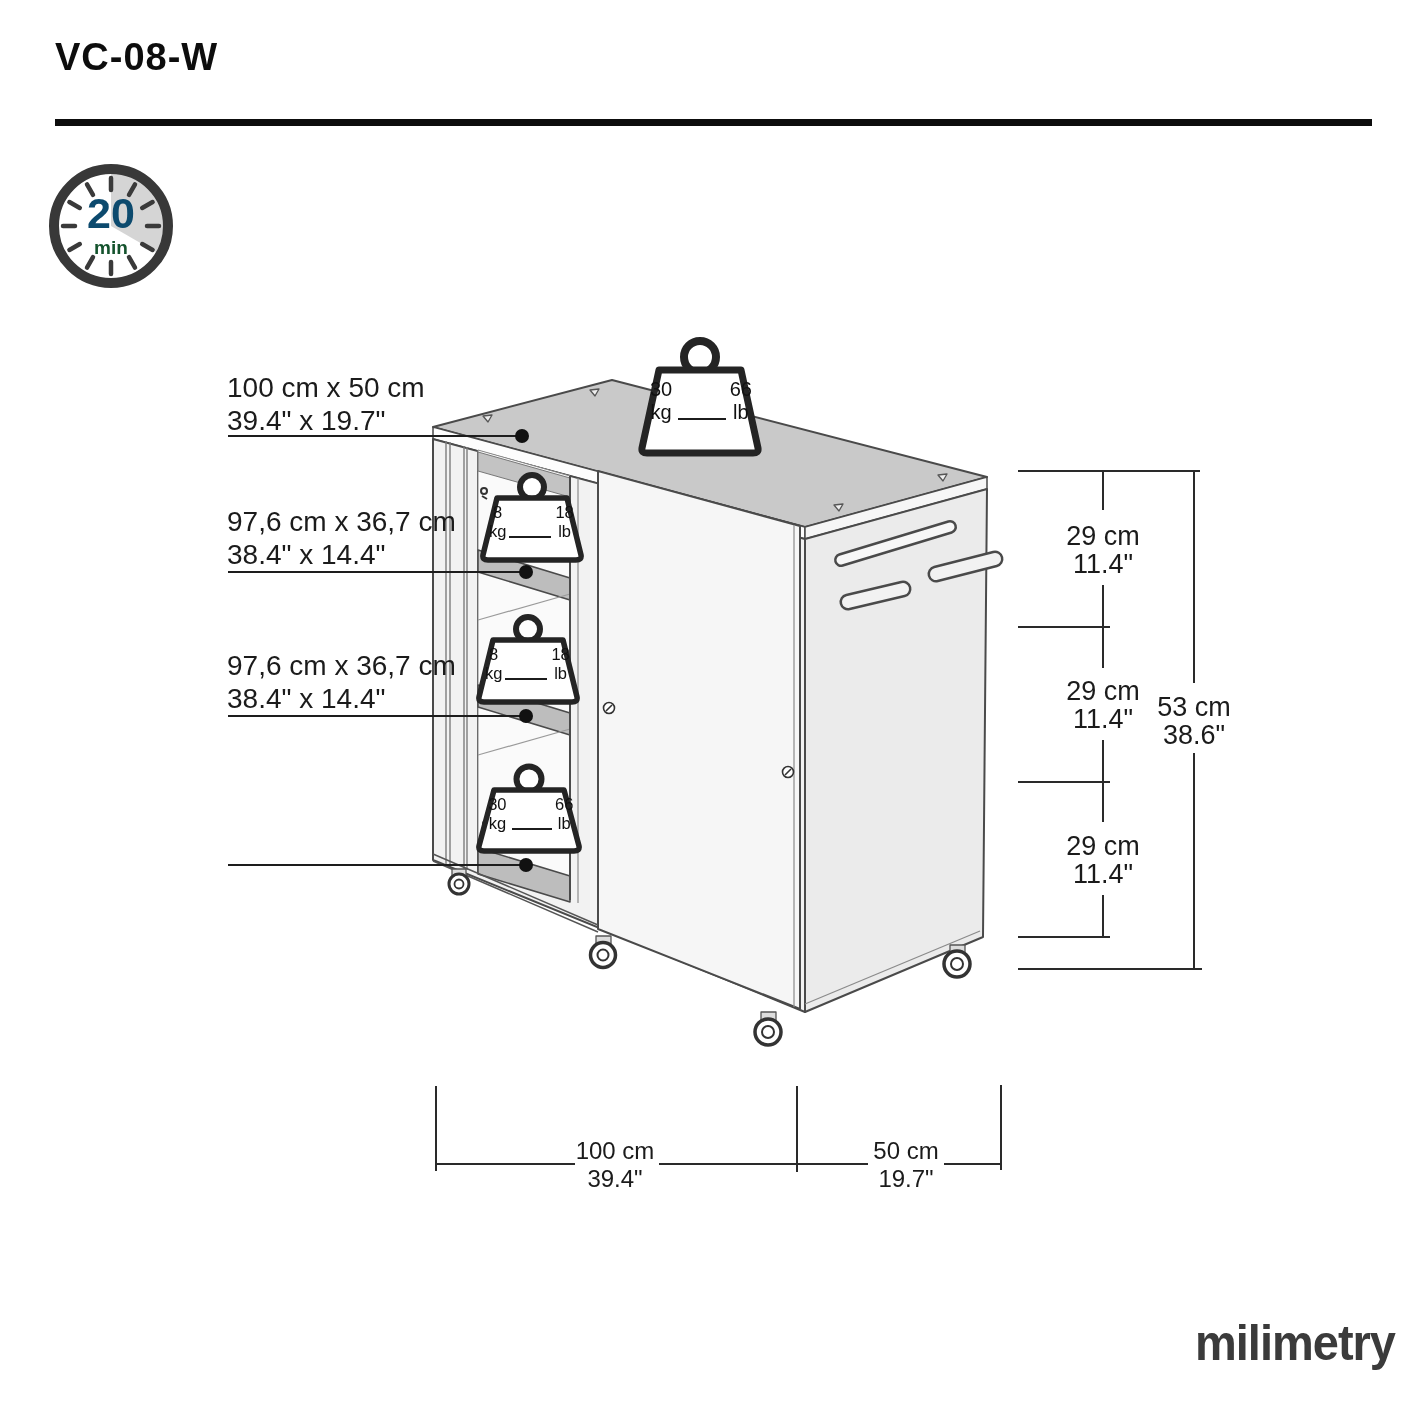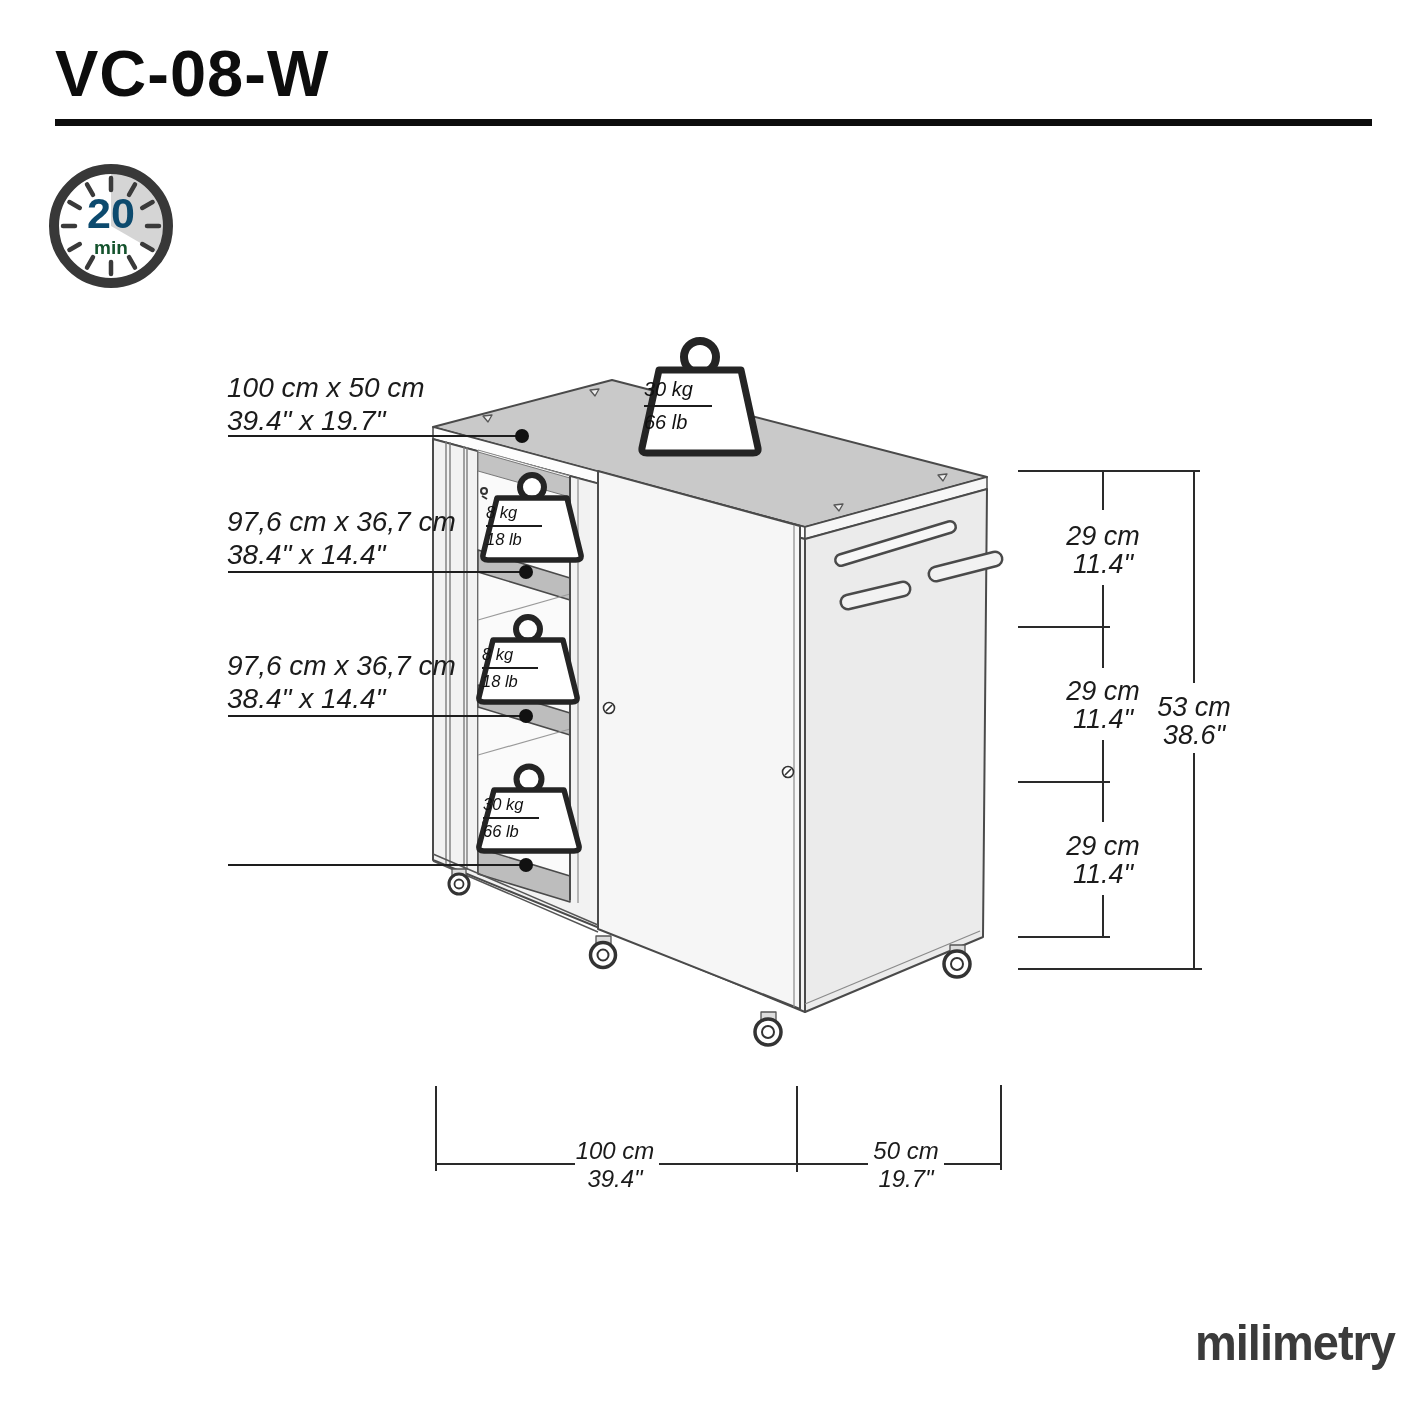--- a/index.html
+++ b/index.html
@@ -1,25 +1,25 @@
 <!DOCTYPE html>
 <html><head>
 <meta charset="utf-8">
 <style>
   html,body{margin:0;padding:0;background:#fff;}
   .page{position:relative;width:1426px;height:1426px;background:#fff;overflow:hidden;
         font-family:"Liberation Sans", sans-serif;color:#1b1b1b;}
-  .title{position:absolute;left:55px;top:36px;font-size:65px;font-weight:800;letter-spacing:1px;color:#0d0d0d;}
+  .title{position:absolute;left:55px;top:36px;font-size:38px;font-weight:800;letter-spacing:1px;color:#0d0d0d;}
   .rule{position:absolute;left:55px;top:119px;width:1317px;height:7px;background:#0d0d0d;}
   .drawing{position:absolute;left:0;top:0;width:1426px;height:1426px;}
-  .ovl{position:absolute;z-index:3;font-style:italic;}
+  .ovl{position:absolute;z-index:3;}
   .dim-label{font-size:28px;line-height:33px;text-align:left;white-space:nowrap;}
   .dim-c{font-size:27px;line-height:27.5px;text-align:center;white-space:nowrap;}
   .dim-b{font-size:24px;line-height:28px;text-align:center;white-space:nowrap;}
-  .wtxt{display:flex;flex-direction:column;align-items:flex-start;justify-content:flex-start;text-align:center;}
+  .wtxt{display:flex;align-items:flex-end;justify-content:flex-start;text-align:center;}
   .wtxt .kg,.wtxt .lb{font-size:16.5px;font-weight:500;color:#111;}
   .wtxt.big .kg,.wtxt.big .lb{font-size:20px;}
   .wdiv{border-top:2px solid #1c1c1c;width:56px;margin:3px 0;}
   .wtxt.big .wdiv{width:68px;margin:4px 0;}
   .clock-num{position:absolute;left:46px;top:189px;width:130px;text-align:center;
              font-size:43px;font-weight:700;color:#0c4a6e;z-index:3;}
   .clock-min{position:absolute;left:46px;top:237px;width:130px;text-align:center;
              font-size:19px;font-weight:700;color:#14532d;z-index:3;}
   .logo{position:absolute;left:1120px;top:1312px;width:275px;text-align:right;
         font-size:47px;font-weight:700;color:#3b3b3b;letter-spacing:-1px;

